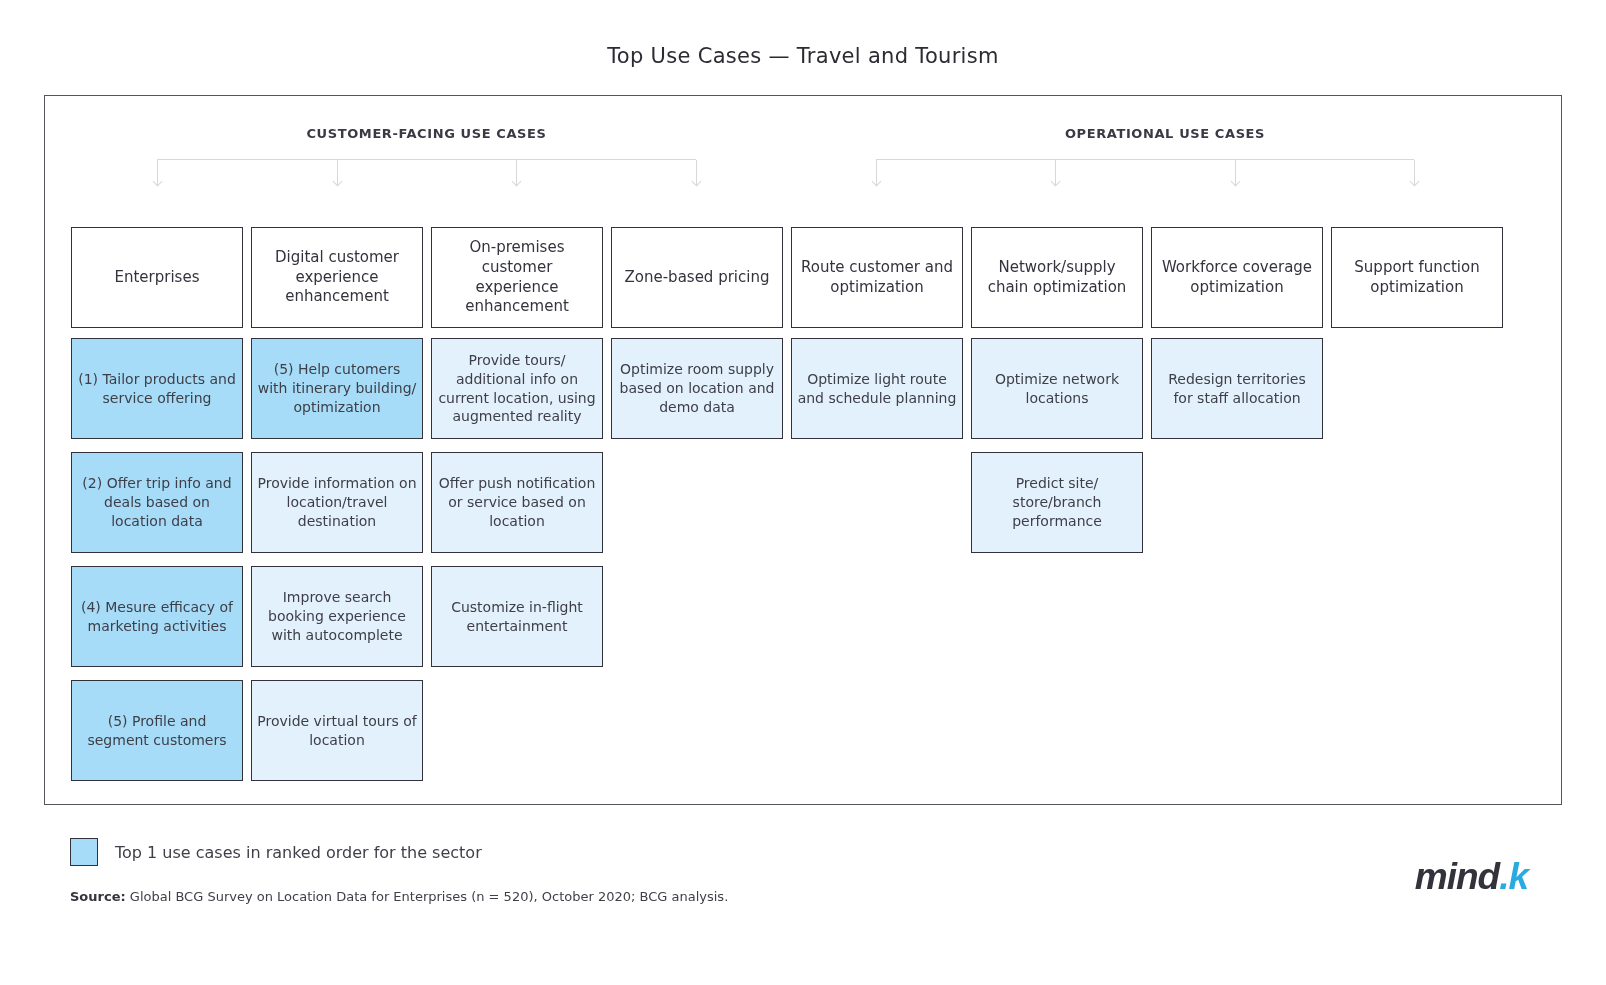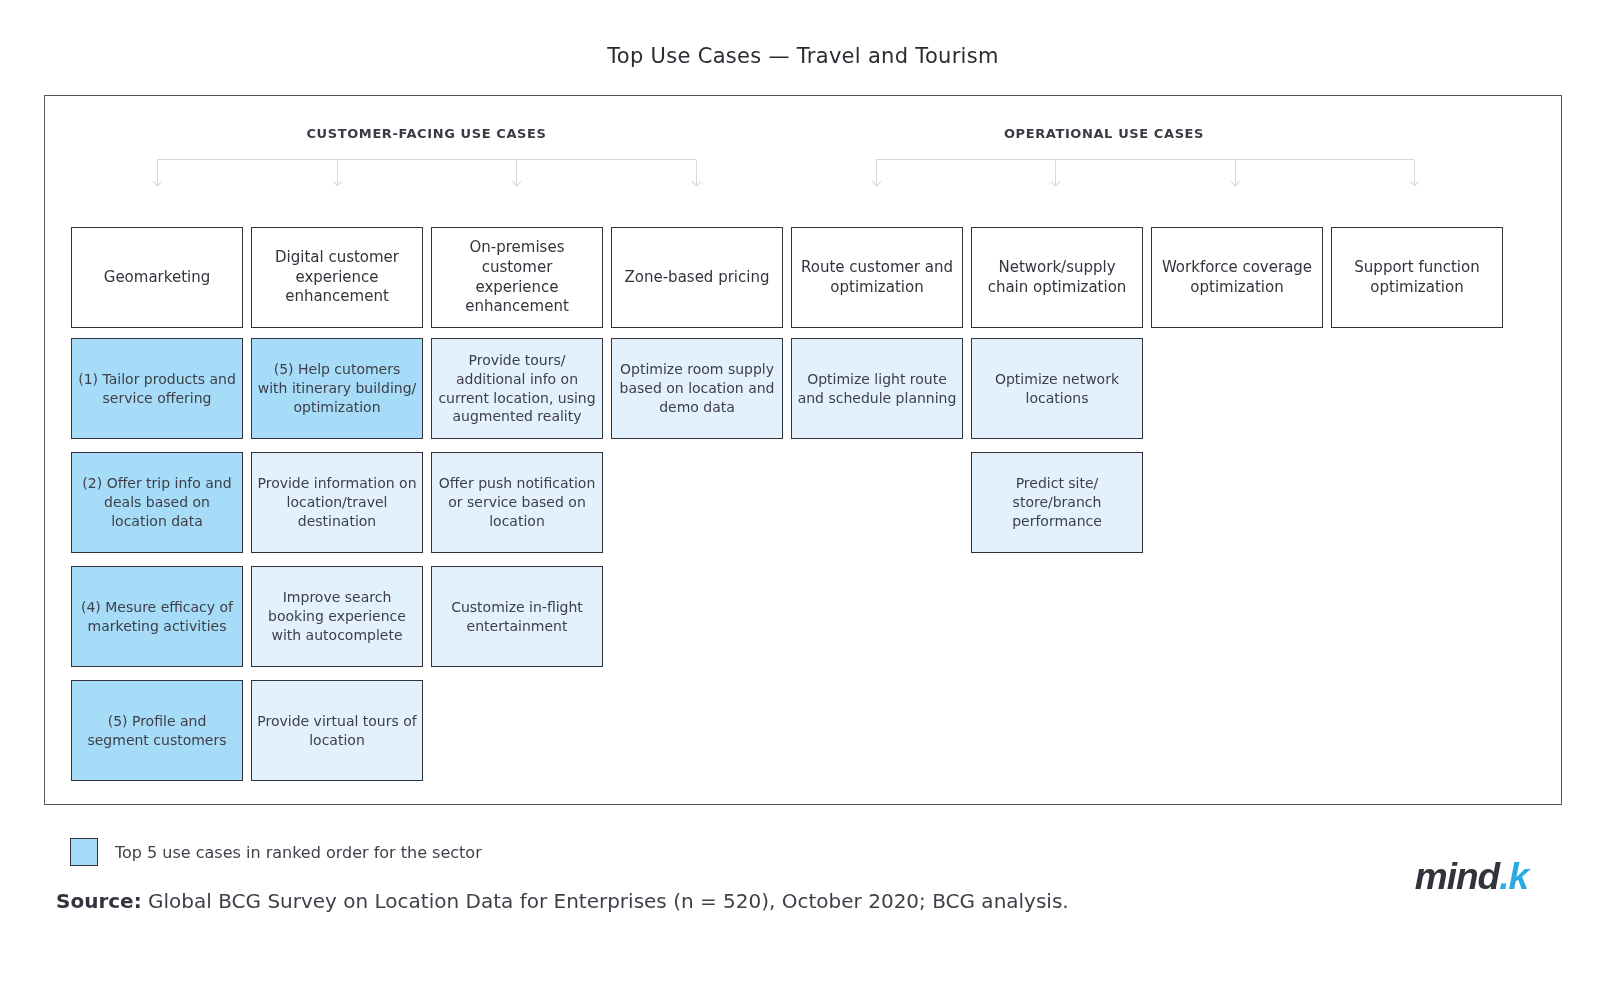--- a/index.html
+++ b/index.html
@@ -18,21 +18,21 @@
   }
   .frame{
     position:absolute;left:44px;top:95px;width:1518px;height:710px;
     border:1px solid #55555e;background:#ffffff;box-sizing:border-box;
   }
   .group-label{
     position:absolute;top:30px;text-align:center;
     font-size:13px;letter-spacing:0.6px;color:#3a3a44;font-weight:700;
   }
   .group-label.customer{left:112px;width:539px;}
-  .group-label.operational{left:790px;width:538px;}
+  .group-label.operational{left:851px;width:538px;}
   .bracket{
     position:absolute;top:63px;height:27px;
     border-top:1px solid #d8d8d8;
   }
   .bracket.customer{left:112px;width:539px;}
   .bracket.operational{left:831px;width:538px;}
   .drop{position:absolute;top:0;width:1px;height:26px;background:#d8d8d8;}
   .drop::after{
     content:'';position:absolute;left:-3px;bottom:1px;width:6px;height:6px;
     border-left:1px solid #d8d8d8;border-bottom:1px solid #d8d8d8;
@@ -58,21 +58,21 @@
   .cell.top5{background:#a6dcf7;}
   .legend{
     position:absolute;left:70px;top:838px;display:flex;align-items:center;
   }
   .legend-swatch{
     width:28px;height:28px;background:#a6dcf7;border:1px solid #32323c;
     box-sizing:border-box;margin-right:17px;flex:0 0 auto;
   }
   .legend-text{font-size:16px;color:#3f3f49;}
   .source{
-    position:absolute;left:56px;top:889px;font-size:20px;color:#3f3f49;
+    position:absolute;left:70px;top:889px;font-size:13px;color:#3f3f49;
   }
   .source b{font-weight:700;color:#33333d;}
   .logo{
     position:absolute;right:78px;top:856px;
     font-family:Liberation Sans, sans-serif;
     font-style:italic;font-weight:700;font-size:37px;letter-spacing:-1px;
   }
   .logo .dark{color:#33333b;}
   .logo .blue{color:#29abe2;}
 </style>
@@ -96,21 +96,21 @@
     </div>
     <div class="bracket operational">
       <span class="drop d1"></span>
       <span class="drop d2"></span>
       <span class="drop d3"></span>
       <span class="drop d4"></span>
     </div>
 
     <div class="columns">
         <div class="column">
-          <div class="colheader">Geomarketing</div>
+          <div class="colheader">Enterprises</div>
           <div class="cells">
             <div class="cell top5">(1) Tailor products and service offering</div>
             <div class="cell top5">(2) Offer trip info and deals based on location data</div>
             <div class="cell top5">(4) Mesure efficacy of marketing activities</div>
             <div class="cell top5">(5) Profile and segment customers</div>
           </div>
         </div>
         <div class="column">
           <div class="colheader">Digital customer experience enhancement</div>
           <div class="cells">
@@ -142,32 +142,35 @@
         </div>
         <div class="column">
           <div class="colheader">Network/supply chain optimization</div>
           <div class="cells">
             <div class="cell">Optimize network locations</div>
             <div class="cell">Predict site/ store/branch performance</div>
           </div>
         </div>
         <div class="column">
           <div class="colheader">Workforce coverage optimization</div>
+          <div class="cells">
+            <div class="cell">Redesign territories for staff allocation</div>
+          </div>
         </div>
         <div class="column">
           <div class="colheader">Support function optimization</div>
           <div class="cells"></div>
         </div>
       </div>
 
   </div>
 
   <div class="legend">
     <span class="legend-swatch"></span>
-    <span class="legend-text">Top 5 use cases in ranked order for the sector</span>
+    <span class="legend-text">Top 1 use cases in ranked order for the sector</span>
   </div>
 
   <div class="source">
     <b>Source:</b><span> Global BCG Survey on Location Data for Enterprises (n = 520), October 2020; BCG analysis.</span>
   </div>
 
   <div class="logo">
     <span class="dark">mind</span><span class="blue">.k</span>
   </div>
 

